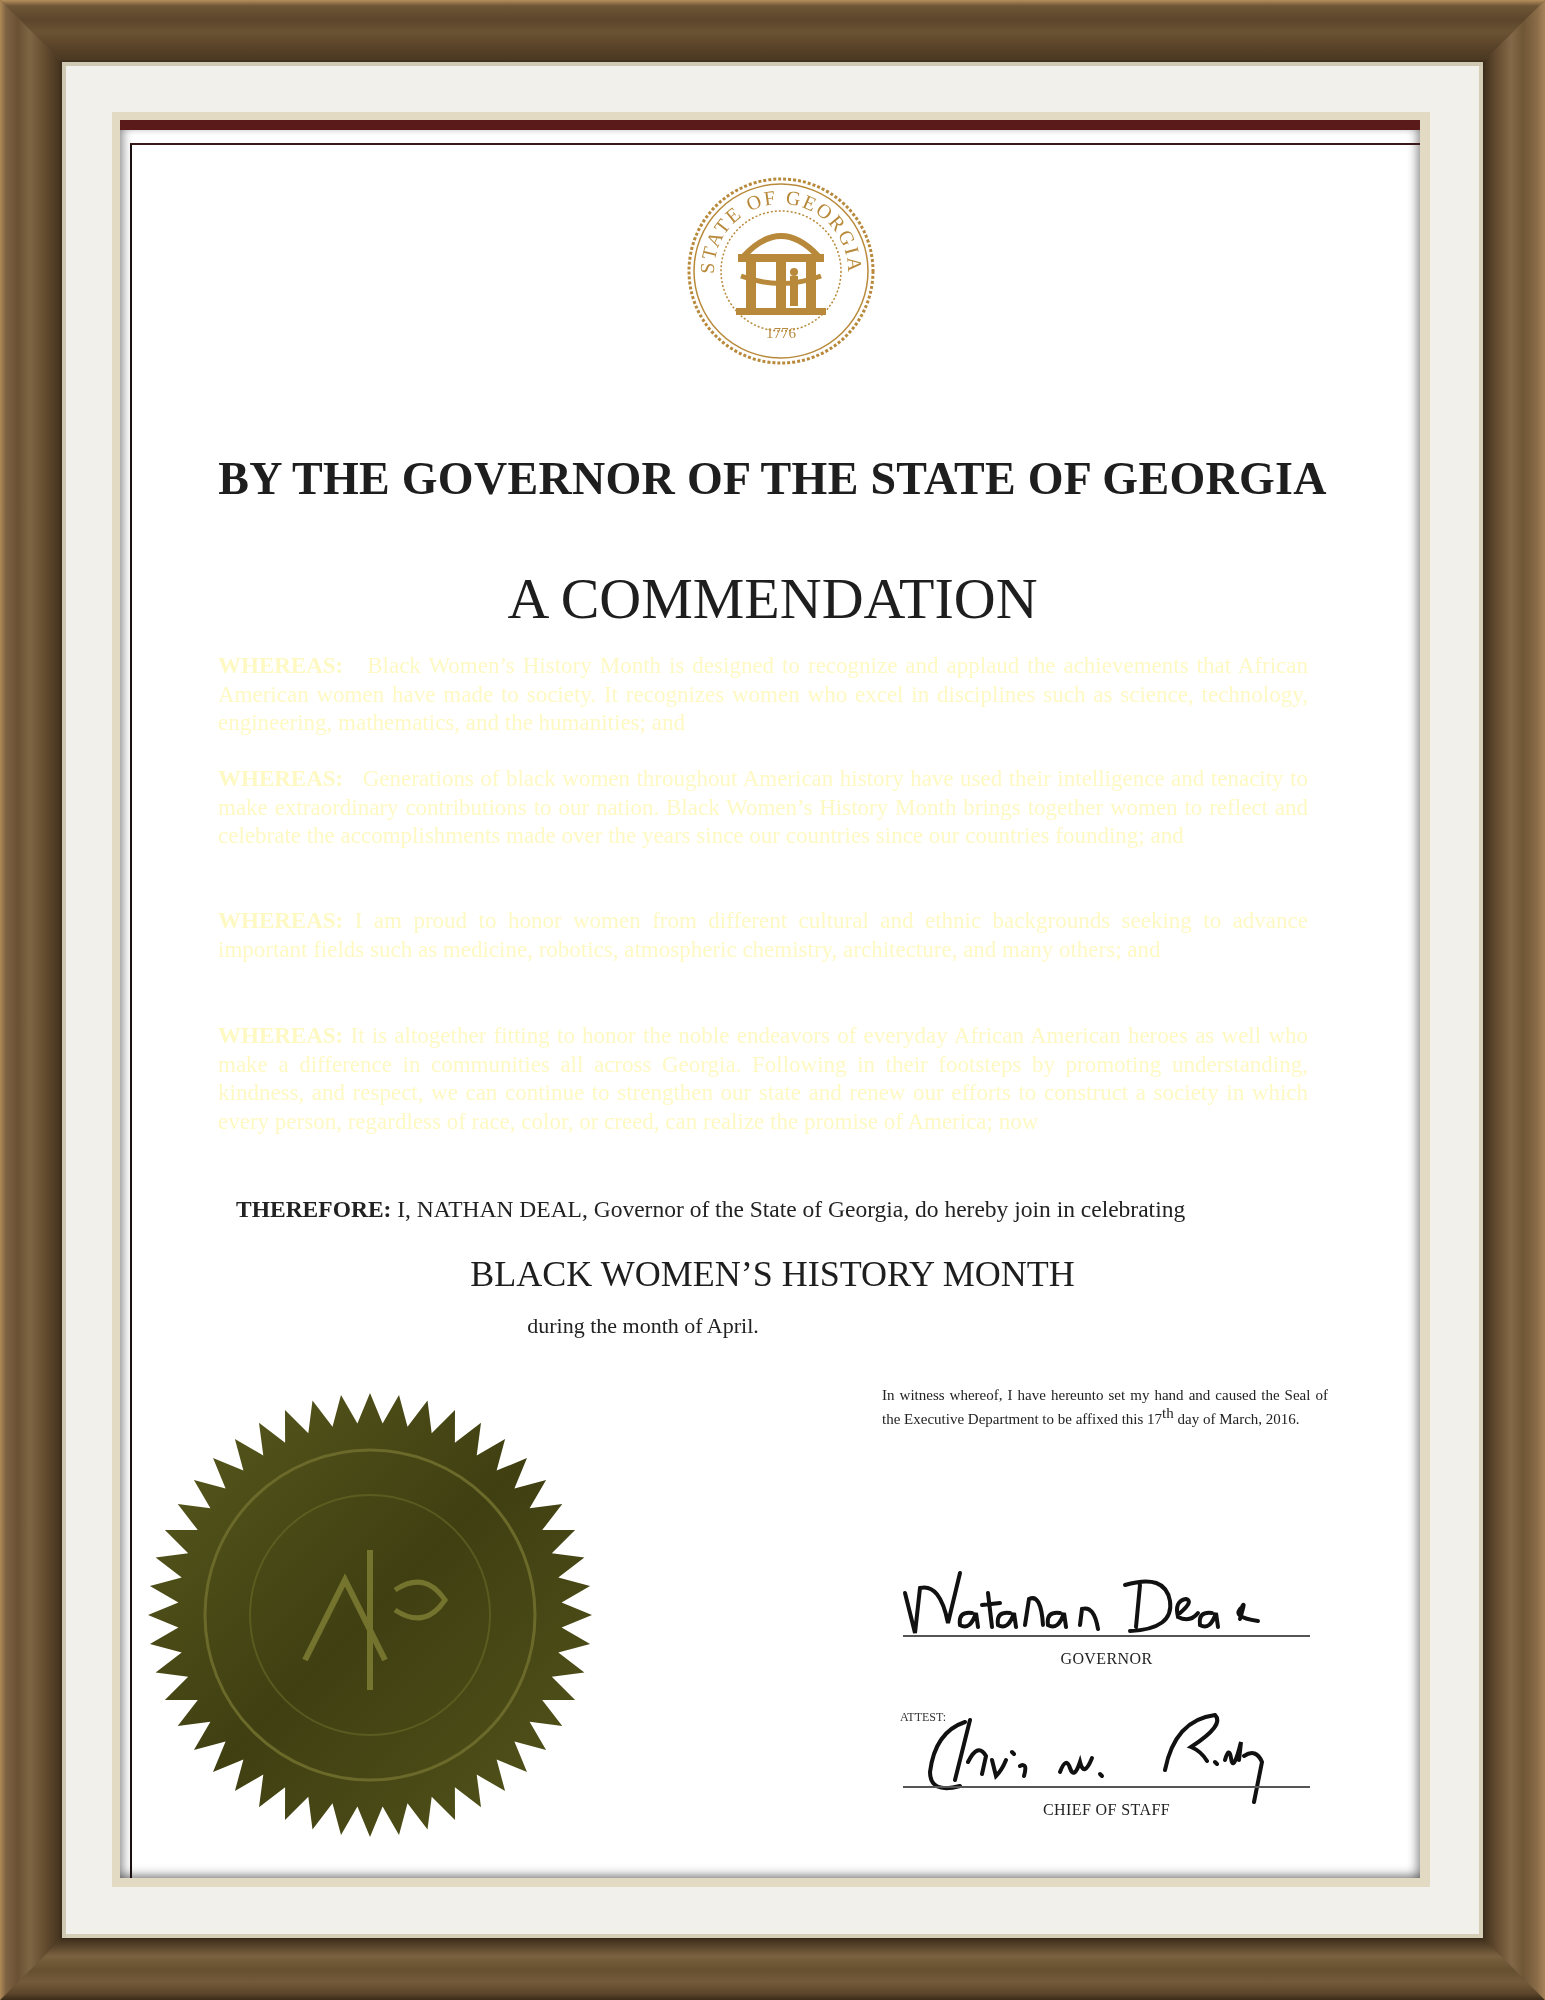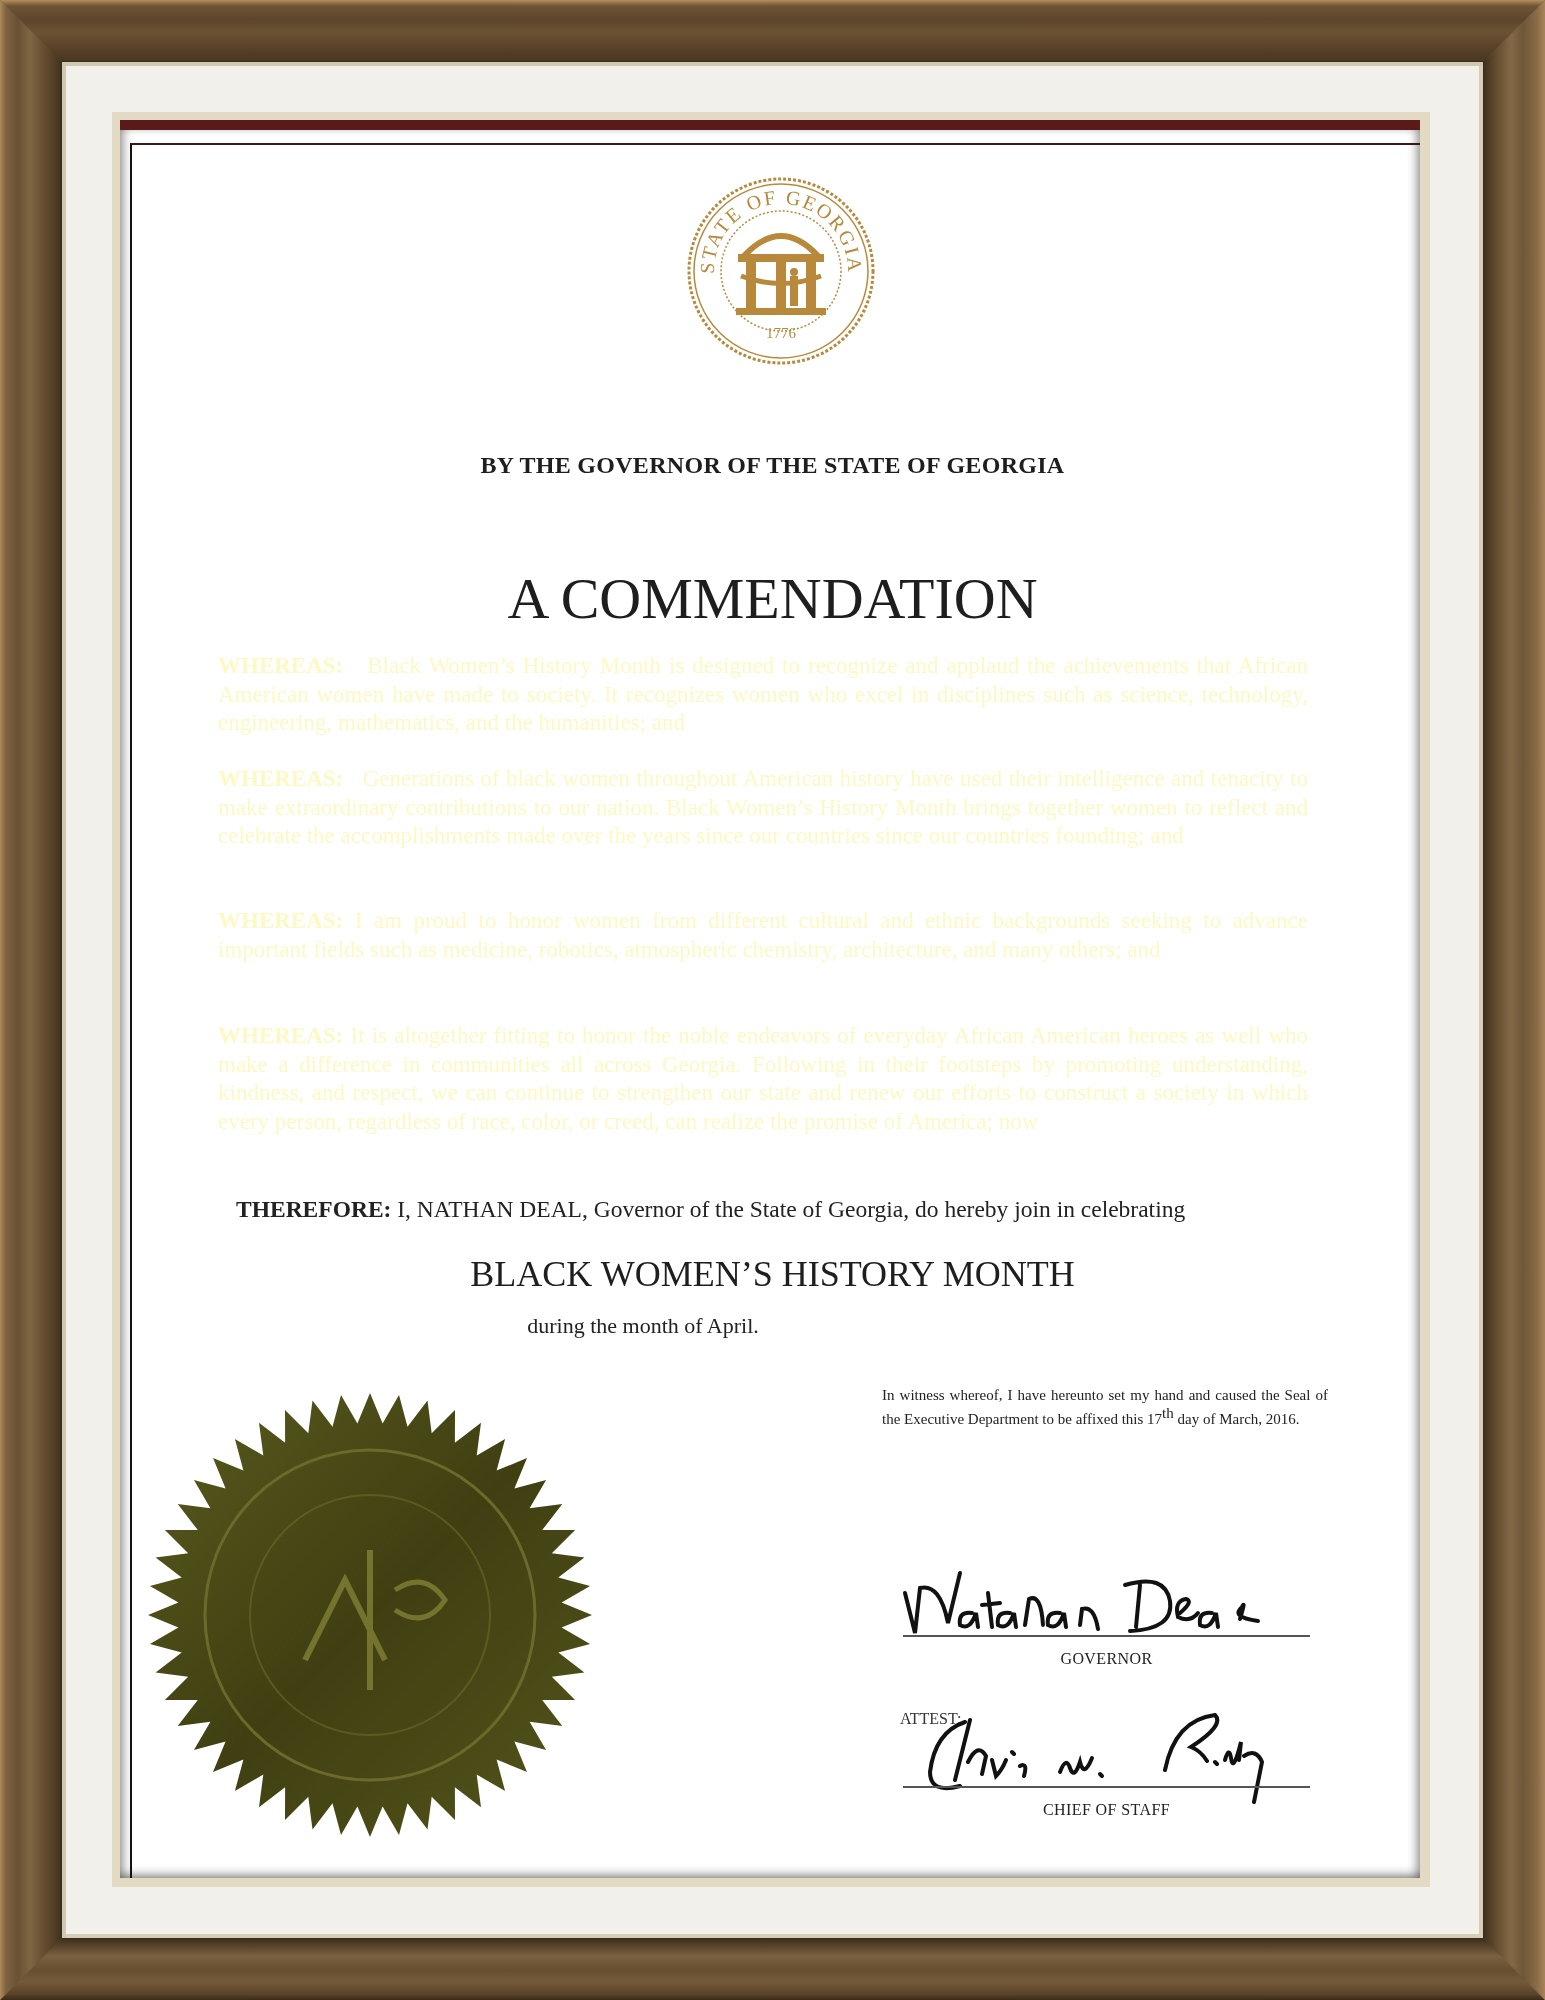--- a/index.html
+++ b/index.html
@@ -58,21 +58,21 @@
     position: absolute; left: 130px; top: 143px; width: 1290px; height: 1735px;
     border-left: 2px solid #1a1010; border-top: 2px solid #3a1818;
     box-sizing: border-box;
   }
   
   .state-seal {
     position: absolute; left: 686px; top: 176px; width: 190px; height: 190px;
   }
   .heading-governor {
     position: absolute; left: 0; width: 1545px; top: 452px; text-align: center;
-    font-size: 24px; font-weight: bold; color: #1e1e1e; letter-spacing: 0.3px;
+    font-size: 46px; font-weight: bold; color: #1e1e1e; letter-spacing: 0.3px;
   }
   .heading-commendation {
     position: absolute; left: 0; width: 1545px; top: 565px; text-align: center;
     font-size: 58px; color: #1e1e1e;
   }
   .body-text {
     position: absolute; left: 218px; width: 1090px;
     font-size: 23px; line-height: 28.5px; color: #fef9c3; text-align: justify;
   }
   .body-text .lead { font-weight: bold; }
@@ -106,21 +106,21 @@
   }
   .sig-governor-line { left: 903px; top: 1635px; width: 407px; }
   .sig-staff-line { left: 903px; top: 1786px; width: 407px; }
   .sig-title {
     position: absolute; left: 903px; width: 407px; text-align: center;
     font-size: 16px; color: #222; letter-spacing: 0.4px;
   }
   .sig-governor-title { top: 1650px; }
   .sig-staff-title { top: 1801px; }
   .attest {
-    position: absolute; left: 900px; top: 1710px; font-size: 16px; color: #333;
+    position: absolute; left: 900px; top: 1710px; font-size: 12px; color: #333;
   }
   .signature {
     position: absolute;
   }
   .signature-governor { left: 900px; top: 1563px; width: 400px; height: 80px; }
   .signature-staff { left: 920px; top: 1700px; width: 370px; height: 110px; }
 </style>
 </head>
 <body>
 

